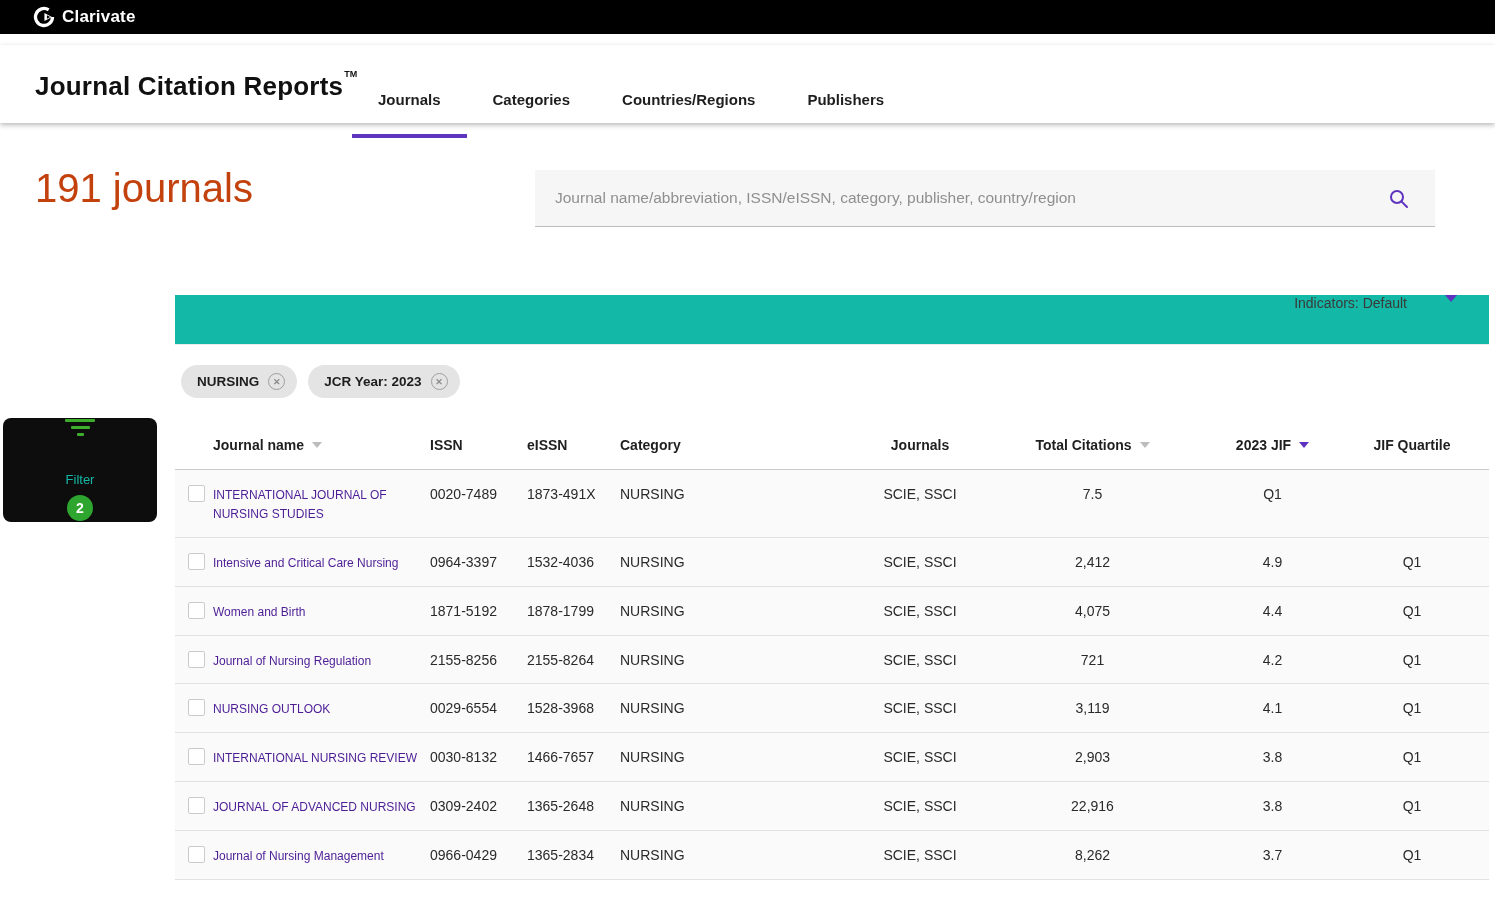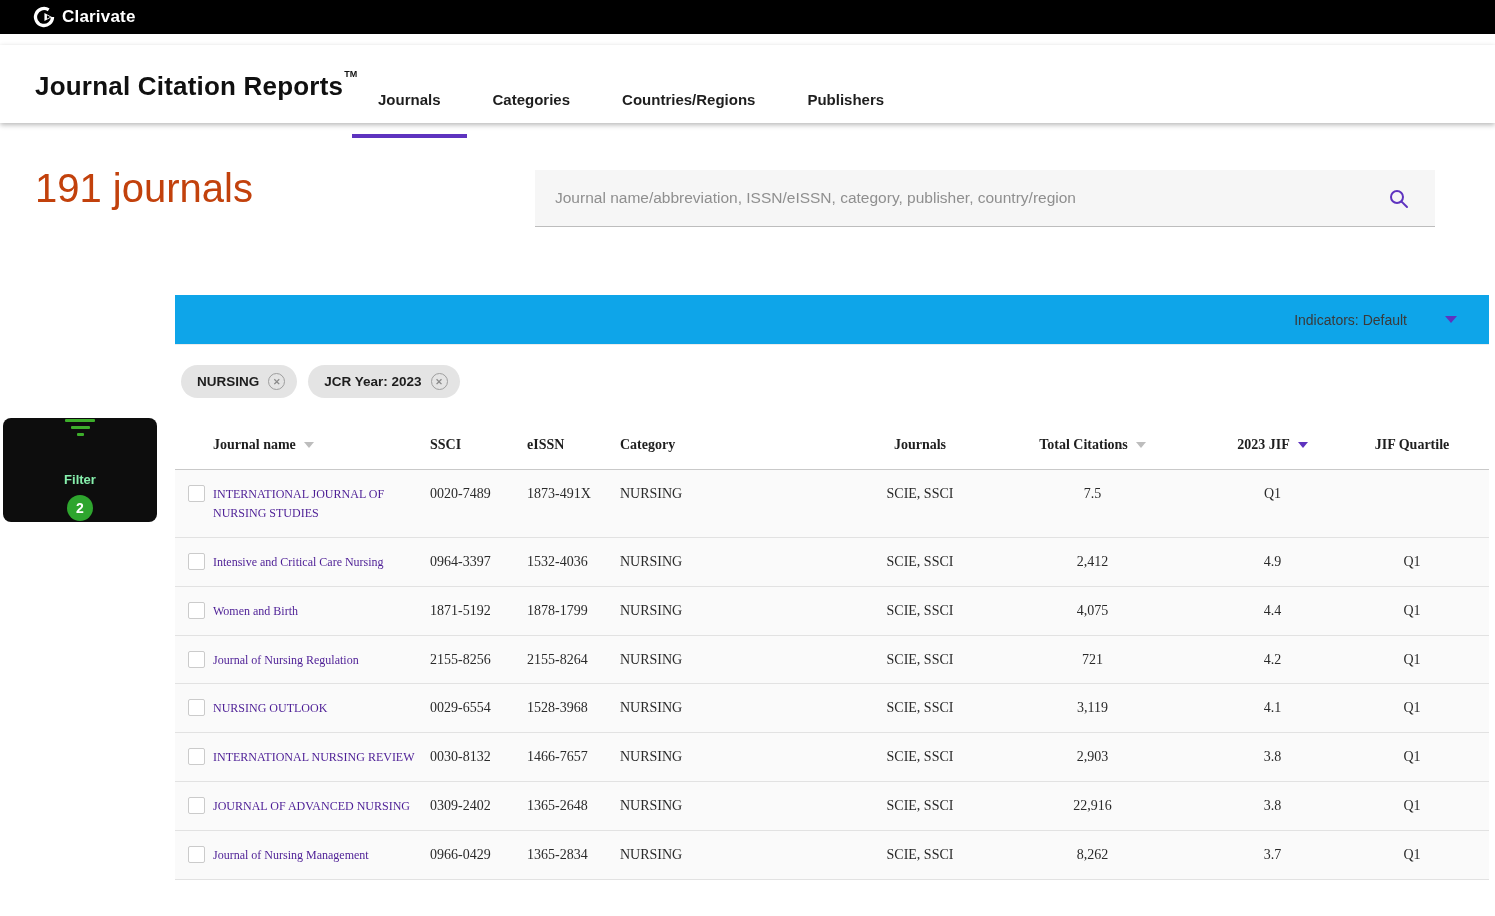--- a/index.html
+++ b/index.html
@@ -47,22 +47,22 @@
   .searchbar input {
     flex:1; border:none; outline:none; background:transparent;
     font-family:"Liberation Sans", sans-serif; font-size:15.5px; color:#444; padding:0 20px;
   }
   .searchbar input::placeholder { color:#8f8f8f; }
   .search-btn { border:none; background:transparent; padding:0 26px 0 8px; cursor:pointer; display:flex; }
 
   
   .panel { position:absolute; left:175px; top:295px; width:1314px; }
   .indicators-bar {
-    height:50px; background:#0ea5e9; border-bottom:1px solid #ececec;
-    display:flex; justify-content:flex-end; align-items:center; padding-right:32px; gap:38px;
+    height:50px; background:#14b8a6; border-bottom:1px solid #ececec;
+    display:flex; justify-content:flex-end; padding-right:32px; gap:38px;
   }
   .indicators-label { font-size:14px; color:#3a3a3a; }
   .caret { width:0; height:0; border-left:6px solid transparent; border-right:6px solid transparent; border-top:7px solid #5E33BF; }
   .caret.sm { border-left-width:5px; border-right-width:5px; border-top-width:6px; }
   .caret.gray { border-top-color:#bdbdbd; }
 
   .chips-row { padding:20px 0 0 6px; display:flex; gap:11px; }
   .chip {
     display:inline-flex; align-items:center; gap:9px; height:33px; padding:0 12px 0 16px;
     background:#e4e4e4; border-radius:17px; font-size:13.5px; font-weight:700; color:#1d1d1d; cursor:pointer;
@@ -75,32 +75,31 @@
 
   
   .filter-btn {
     position:absolute; left:3px; top:418px; width:154px; height:104px;
     background:#0d0d0d; border-radius:8px; display:flex; flex-direction:column;
     align-items:center; justify-content:center; gap:5px; cursor:pointer; z-index:5;
   }
   .funnel { display:flex; flex-direction:column; align-items:center; gap:4px; margin-bottom:2px; }
   .funnel i { display:block; height:3px; background:#3dae2b; border-radius:1px; }
   .funnel i:nth-child(1){ width:30px; } .funnel i:nth-child(2){ width:19px; } .funnel i:nth-child(3){ width:7px; }
-  .filter-label { color:#86efac; font-size:13px; font-weight:700;margin-top:29px; }
+  .filter-label { color:#14b8a6; font-size:13px; font-weight:400;margin-top:29px; }
   .filter-badge {
     width:26px; height:26px; border-radius:50%; background:#2ea52e; color:#fff;
     font-size:14px; font-weight:700; display:flex; align-items:center; justify-content:center; margin-top:3px;
   }
 
   
   .jtable { margin-top:22px; }
   .grid-row {
     display:grid;
     grid-template-columns:38px 217px 97px 93px 245px 110px 235px 125px 1fr;
-    font-family:Liberation Serif, serif;
   }
   .thead {
     height:50px; background:#fff; border-bottom:1px solid #c9c9c9;
     align-items:center; font-size:14px; font-weight:700; color:#1f1f1f;
   }
   .th { display:flex; align-items:center; gap:8px; }
   .th.center { justify-content:center; }
   .row { background:#fafafa; border-bottom:1px solid #e2e2e2; font-size:14px; color:#2a2a2a; }
   .cell { padding:15px 4px 14px 0; line-height:1.35; }
   .cell.center { text-align:center; padding-right:0; }
@@ -188,21 +187,21 @@
   </div>
 
   <div class="jtable">
     <div class="grid-row thead">
       <div class="th"></div>
       <div class="th">
         <span>Journal name</span>
         <span class="caret sm gray"></span>
       </div>
       <div class="th">
-          <span>SSCI</span>
+          <span>ISSN</span>
         </div>
       <div class="th">
           <span>eISSN</span>
         </div>
       <div class="th">
           <span>Category</span>
         </div>
       <div class="th center">
           <span>Journals</span>
         </div>

